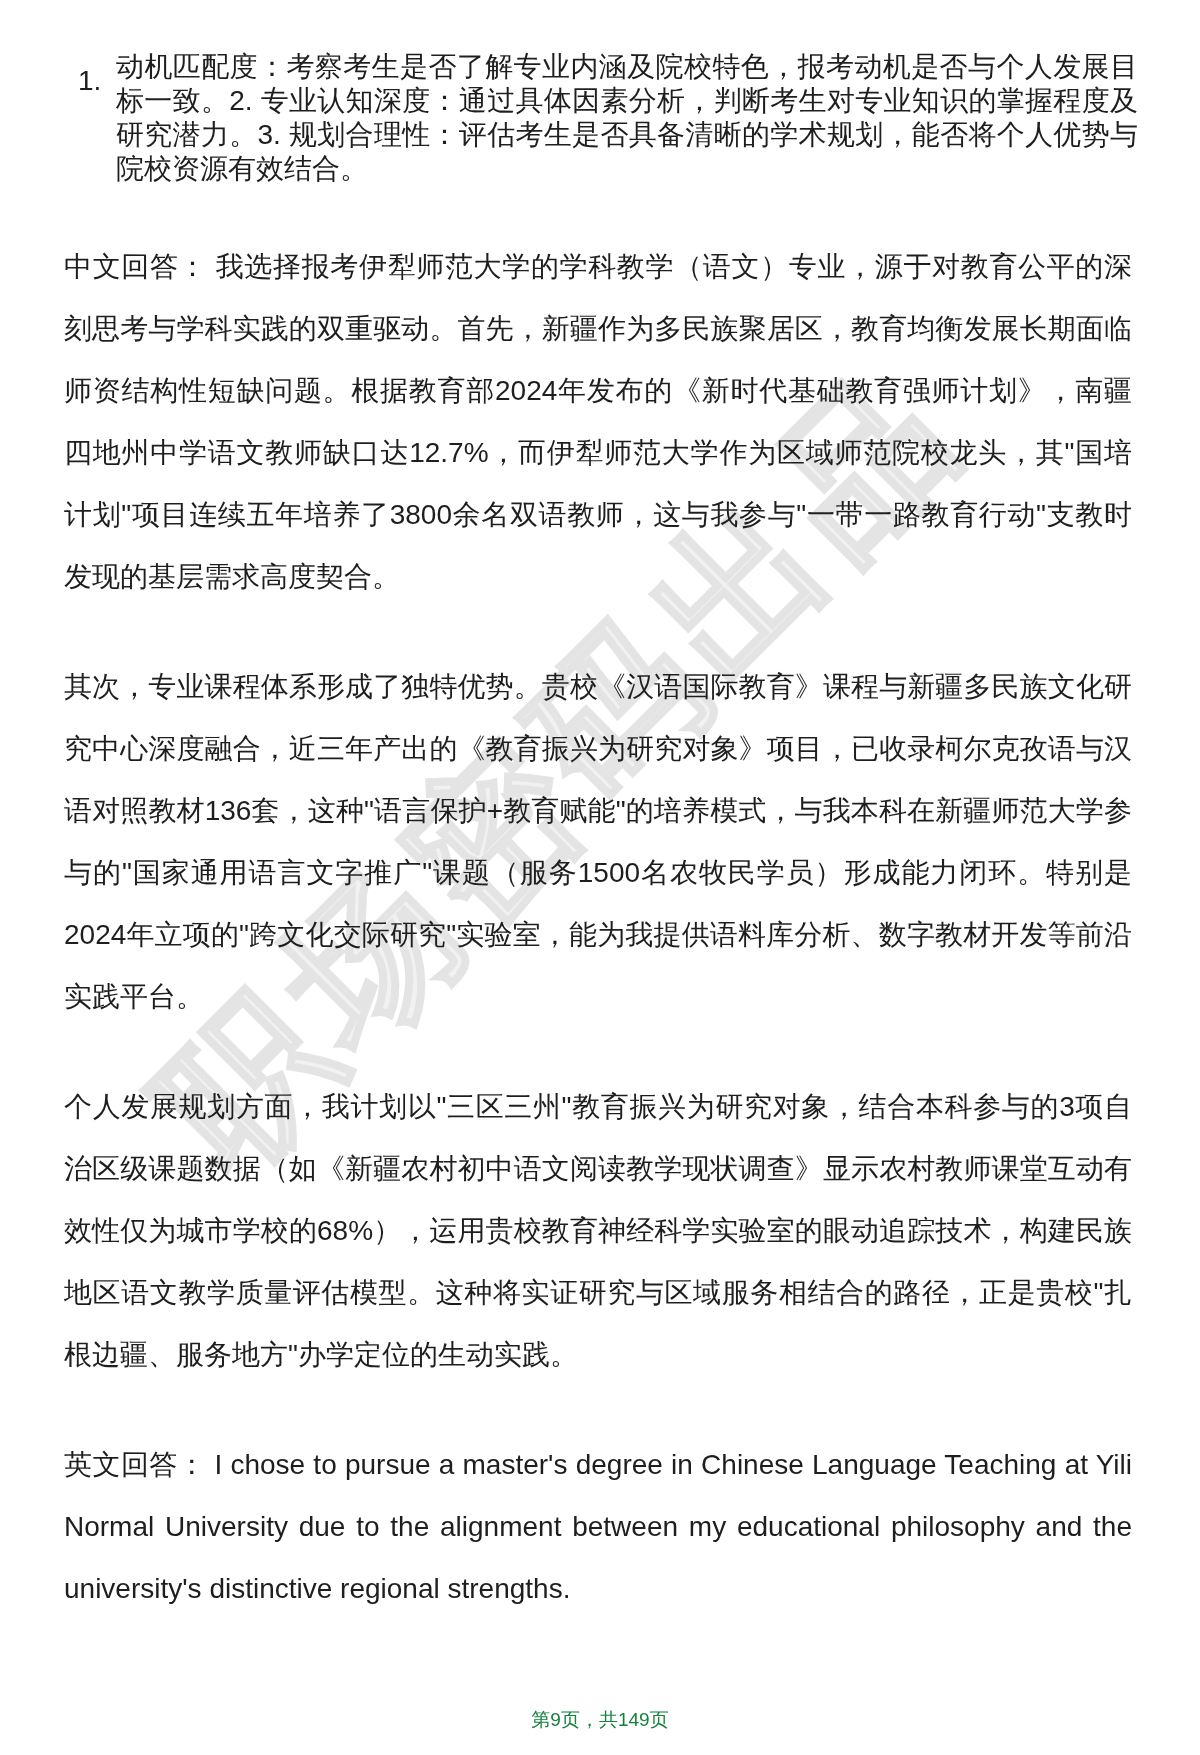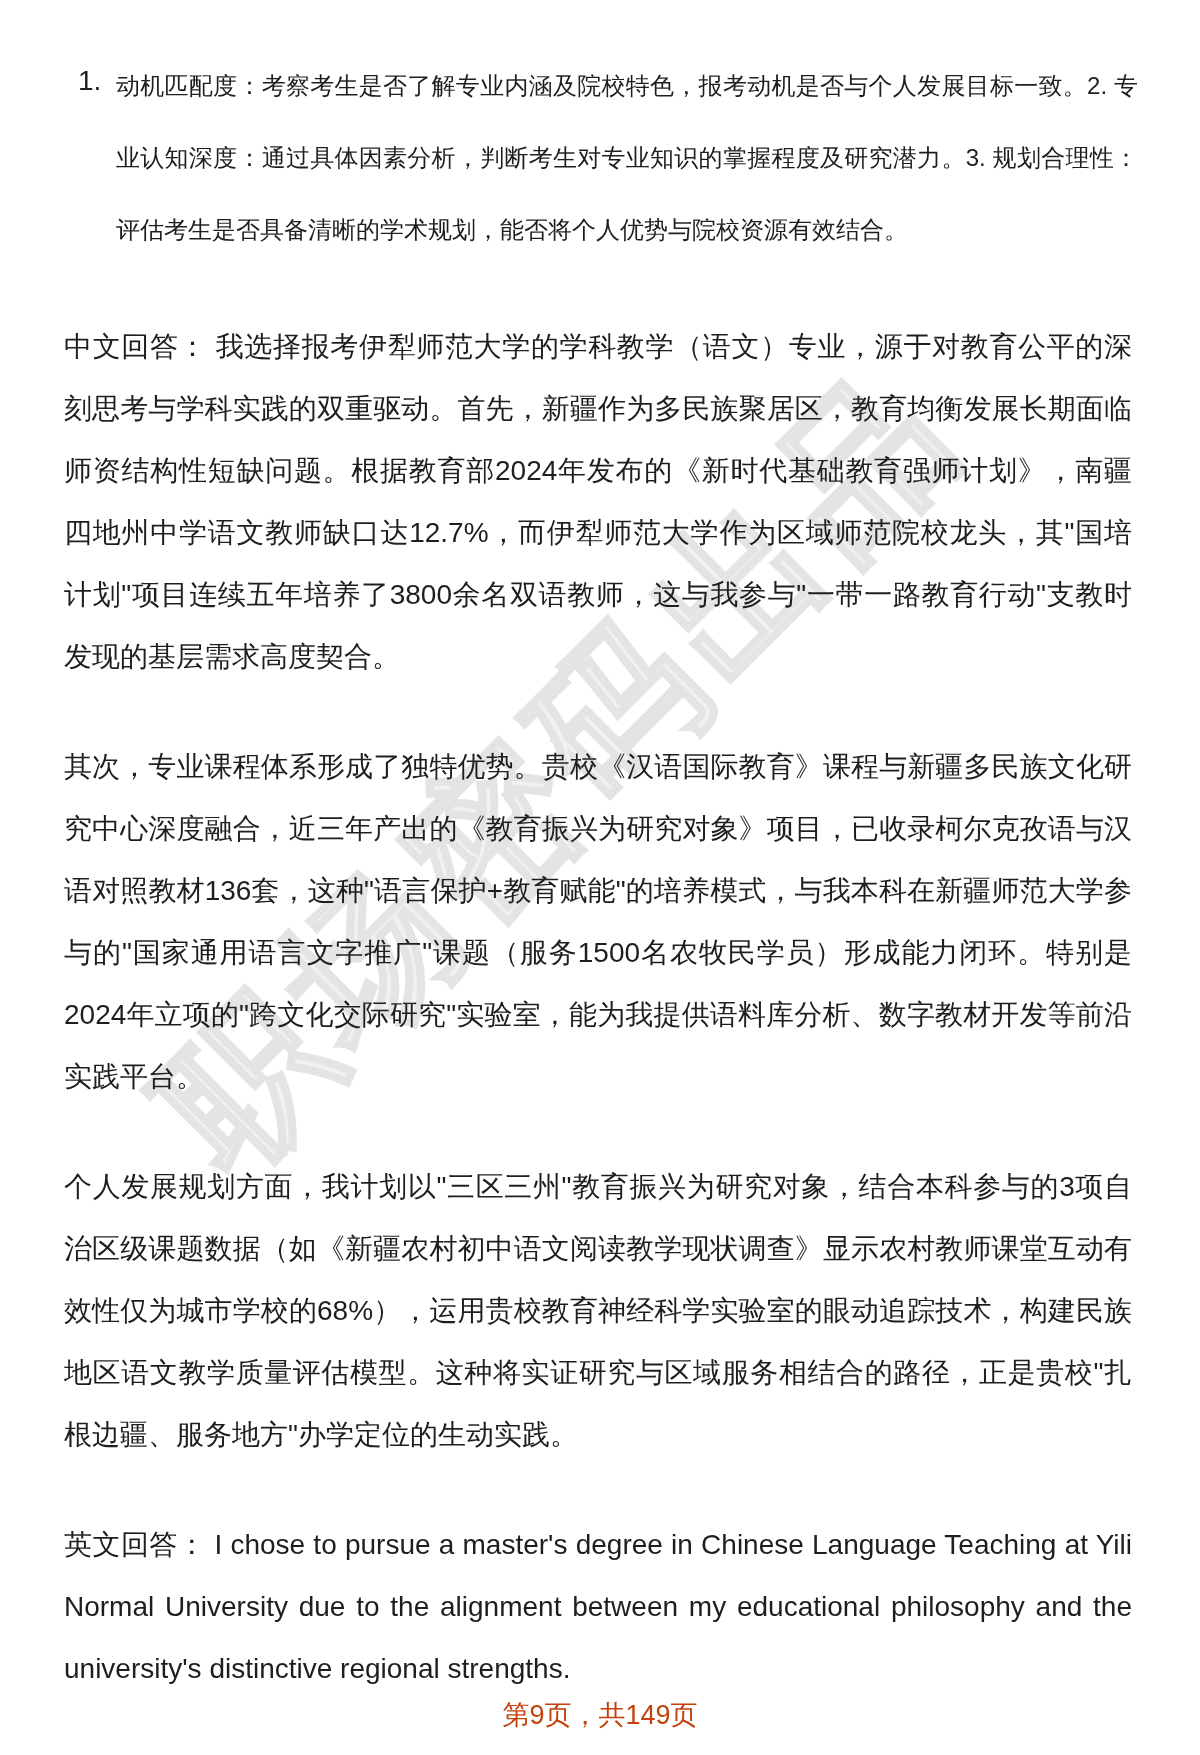--- a/index.html
+++ b/index.html
@@ -47,38 +47,38 @@
     align-items:flex-start;
     margin:0 0 50px 14px;
   }
   .list-num{
     flex:0 0 38px;
     font-size:28px;
     line-height:62px;
   }
   .list-text{
     flex:1;
-    font-size:24px;
-    line-height:72px;
+    font-size:28px;
+    line-height:34px;
     text-align:justify;
   }
   .para{
     font-size:28px;
     line-height:62px;
     text-align:justify;
     margin:0 6px 48px 0;
   }
   .para:last-of-type{margin-bottom:0;}
   .footer{
     position:absolute;
     left:0;right:0;
     bottom:22px;
     text-align:center;
-    font-size:27px;
-    color:#c2410c;
+    font-size:19px;
+    color:#15803d;
     z-index:1;
     margin-top:32px;
   }
 </style>
 </head>
 <body>
 
 <div class="page">
 
   <div class="watermark">职场密码出品</div>

